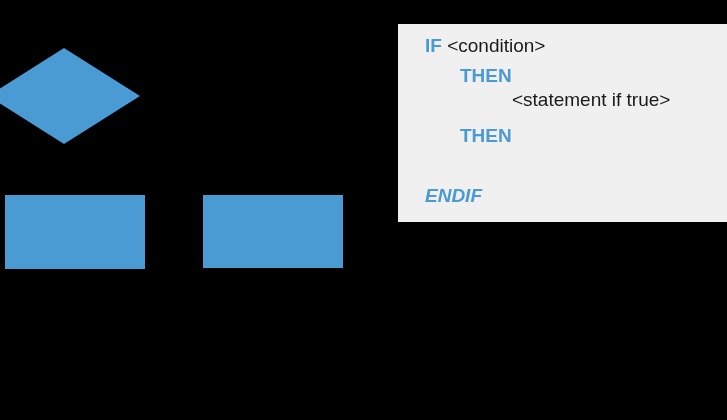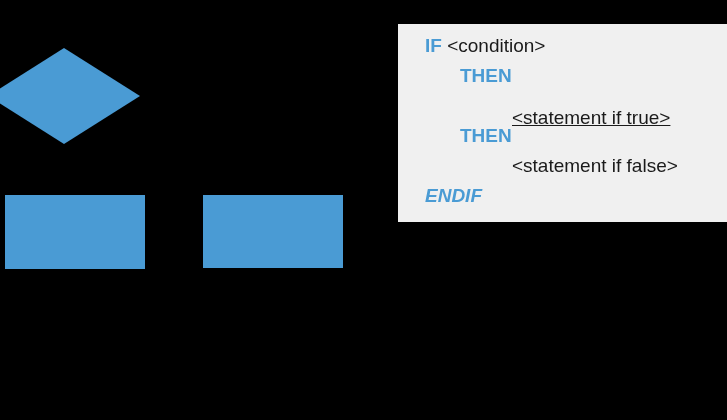--- a/index.html
+++ b/index.html
@@ -89,21 +89,21 @@
     font-weight: bold;
   }
   .plain {
     color: #1a1a1a;
     font-weight: normal;
   }
 
   
   .line-if    { left: 27px;  top: 10px;  }
   .line-then  { left: 62px;  top: 40px;  }
-  .line-st    { left: 114px; top: 82px; text-decoration: underline;  }
+  .line-st    { left: 114px; top: 64px;  }
   .line-else  { left: 62px;  top: 100px; }
   .line-sf    { left: 114px; top: 130px; }
   .line-endif { left: 27px;  top: 160px; font-style: italic; }
 </style>
 </head>
 <body>
 
 <div id="canvas">
 
   <div class="flow-shapes">
@@ -123,23 +123,20 @@
     </div>
 
     <div class="code-line line-st">
       <span class="plain">&lt;statement if true&gt;</span>
     </div>
 
     <div class="code-line line-else">
       <span class="kw">THEN</span>
     </div>
 
-    <div class="code-line line-sf">
-      <span class="plain">&lt;statement if false&gt;</span>
-    </div>
 
     <div class="code-line line-endif">
       <span class="kw">ENDIF</span>
     </div>
 
   </div>
 
 </div>
 
 </body></html>

